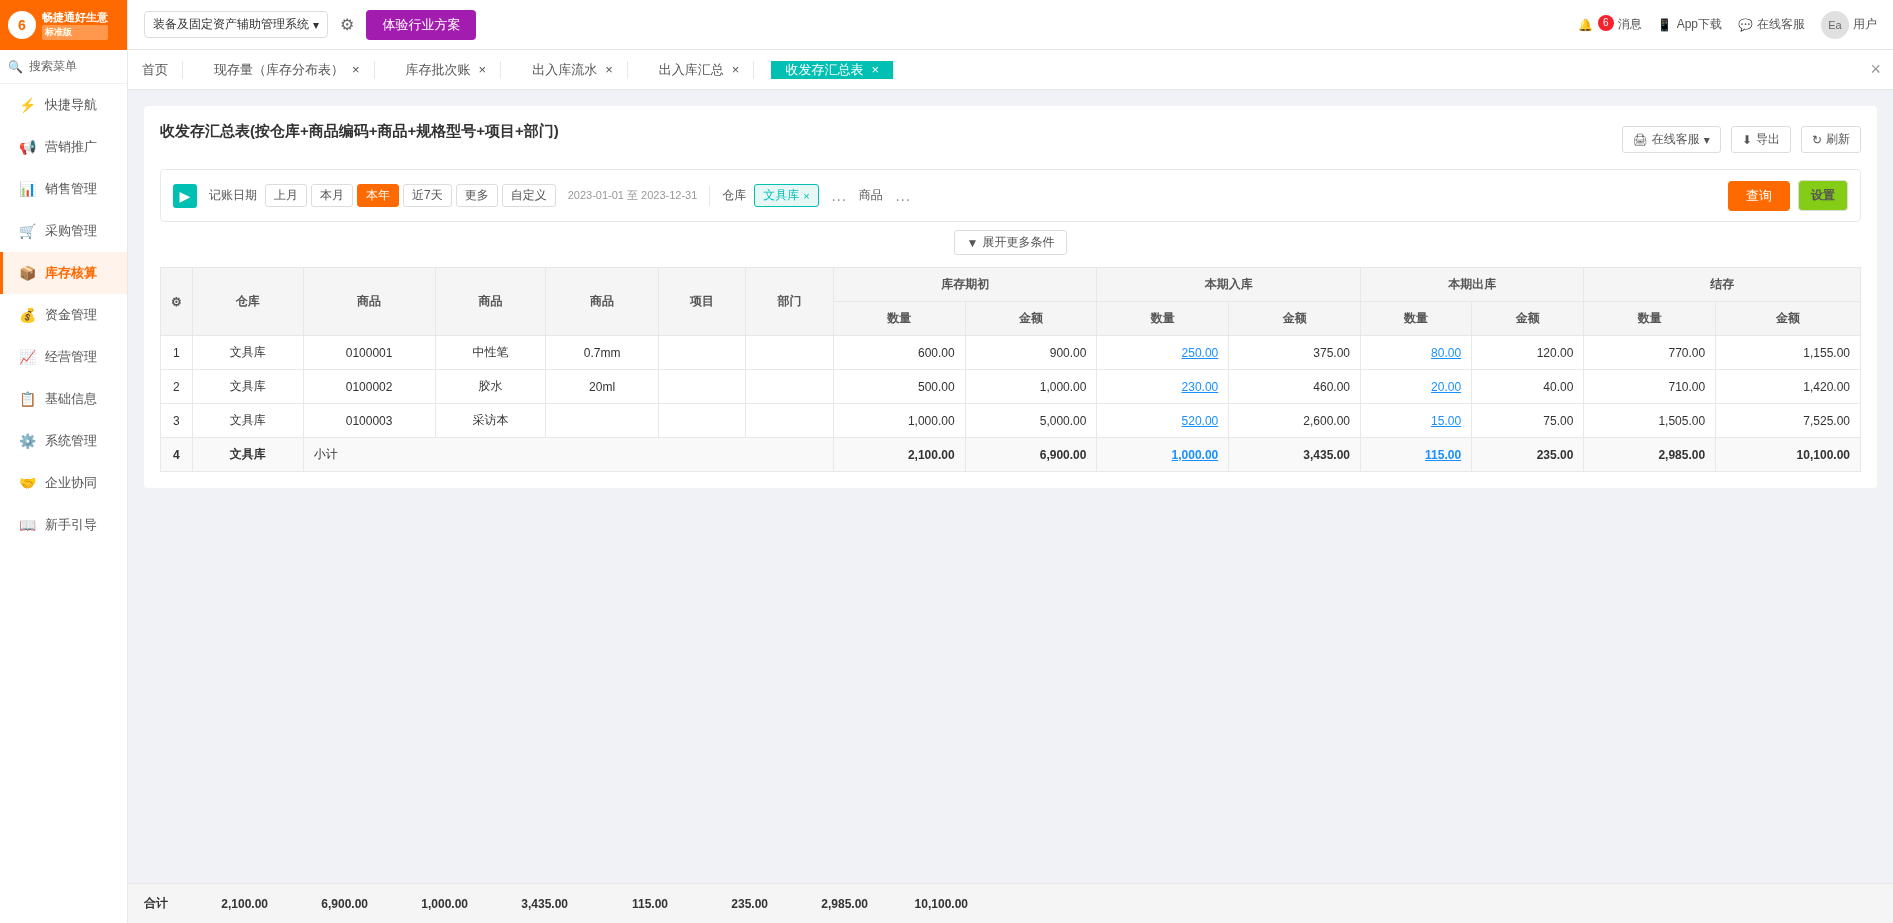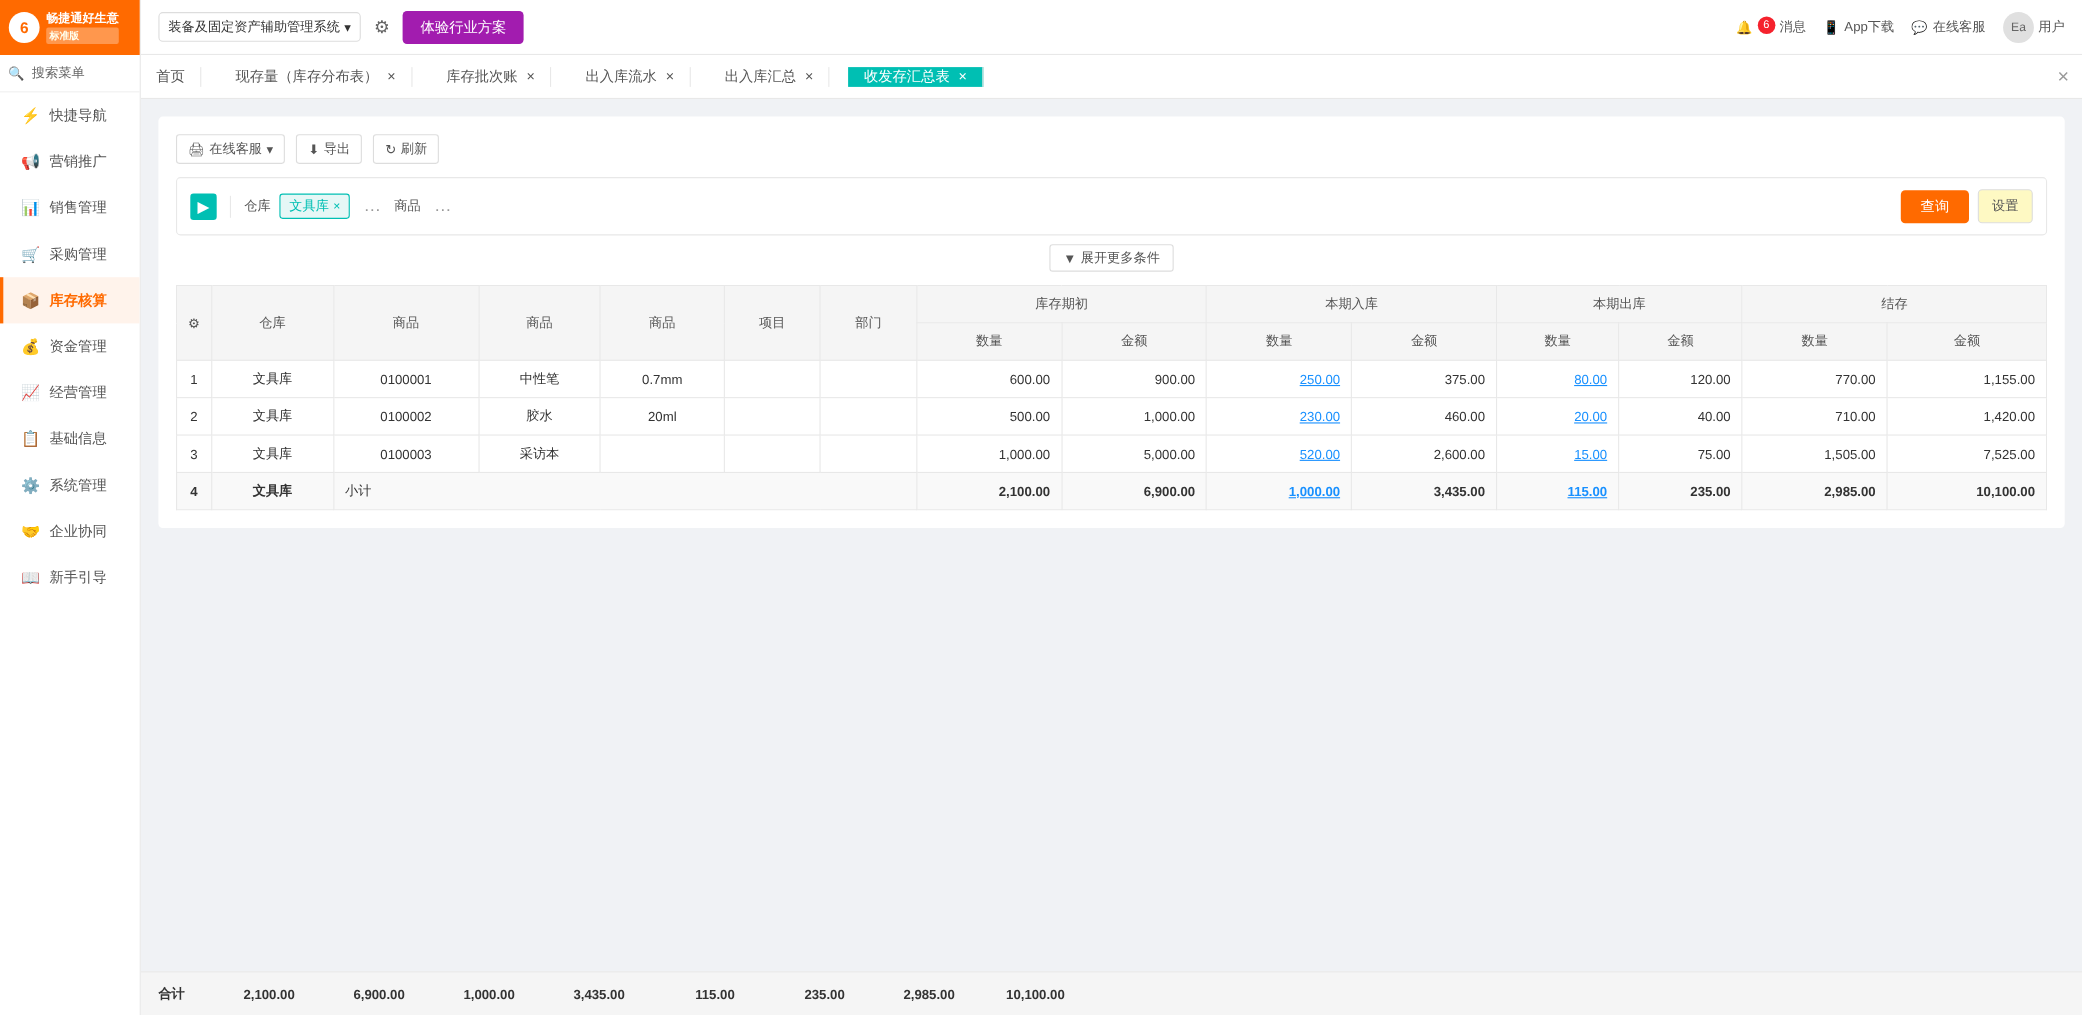--- a/index.html
+++ b/index.html
@@ -111,39 +111,39 @@
     .warehouse-tag .tag-close { cursor: pointer; font-size: 11px; }
     .filter-more { color: #999; font-size: 16px; cursor: pointer; margin-left: 4px; }
     .filter-actions {
       margin-left: auto; display: flex; align-items: center; gap: 8px; justify-content: center;
     }
     .btn-query {
       background: #ff6a00; color: #fff; border: none; border-radius: 4px;
       padding: 6px 18px; font-size: 13px; cursor: pointer;
     }
     .btn-settings {
-      background: #fef9c3; color: #555; border: 1px solid #ddd; border-radius: 4px;
-      padding: 6px 12px; font-size: 12px; cursor: pointer;
+      background: #84cc16; color: #555; border: 1px solid #ddd; border-radius: 4px;
+      padding: 6px 12px; font-size: 12px; cursor: pointer; font-weight: bold;
     }
     .expand-more-btn {
       border: 1px solid #ddd; border-radius: 3px; padding: 3px 12px;
       font-size: 12px; color: #555; cursor: pointer; background: #fff;
       display: flex; align-items: center; gap: 4px;
     }
     .toolbar-btn {
       display: flex; align-items: center; gap: 4px; padding: 4px 10px;
       border: 1px solid #ddd; border-radius: 3px; font-size: 12px; cursor: pointer;
       background: #fff; color: #555;
     }
 
     
     .data-table { width: 100%; border-collapse: collapse; font-size: 12px; }
     .data-table th {
       background: #f5f5f5; border: 1px solid #e8e8e8; padding: 8px 10px;
-      text-align: center; color: #555; font-weight: normal;
+      text-align: center; color: #555; font-weight: bold;
     }
     .data-table td {
       border: 1px solid #e8e8e8; padding: 8px 10px; text-align: center; color: #333;
     }
     .data-table .number-col { text-align: right; }
     .data-table .underline { text-decoration: underline; color: #1890ff; cursor: pointer; }
     .th-group { text-align: center; border: 1px solid #e8e8e8; padding: 6px; background: #f5f5f5; color: #555; }
     .summary-row td { background: #f9f9f9; font-weight: bold; }
     .gear-col { width: 30px; }
 
@@ -273,39 +273,52 @@
     <span>收发存汇总表</span>
     <span class="tab-x-btn">×</span>
   </div>
   <div class="tabbar-close-all">×</div>
 </div>
 
 <div class="main-content">
   <div class="page-container">
 
     <div style="display:flex; align-items:center; justify-content:space-between; margin-bottom:12px;">
+      <h1 class="page-title">收发存汇总表(按仓库+商品编码+商品+规格型号+项目+部门)</h1>
       <div style="display:flex; gap:10px; align-items:center;">
         <div class="toolbar-btn">
           <span>🖨</span>
           <span>在线客服</span>
           <span>▾</span>
         </div>
         <div class="toolbar-btn">
           <span>⬇</span>
           <span>导出</span>
         </div>
         <div class="toolbar-btn">
           <span>↻</span>
           <span>刷新</span>
         </div>
       </div>
     </div>
 
     <div class="filter-bar">
       <button class="filter-toggle-btn">▶</button>
+      <div class="filter-group">
+        <span class="filter-label">记账日期</span>
+        <div class="date-quick-btns">
+          <button class="date-btn">上月</button>
+          <button class="date-btn">本月</button>
+          <button class="date-btn active">本年</button>
+          <button class="date-btn">近7天</button>
+          <button class="date-btn">更多</button>
+          <button class="date-btn">自定义</button>
+        </div>
+        <span class="date-range">2023-01-01 至 2023-12-31</span>
+      </div>
       <div class="filter-divider"></div>
       <div class="filter-group">
         <span class="filter-label">仓库</span>
         <div class="warehouse-tag">
           <span>文具库</span>
           <span class="tag-close">×</span>
         </div>
         <span class="filter-more">…</span>
       </div>
       <div class="filter-group">

